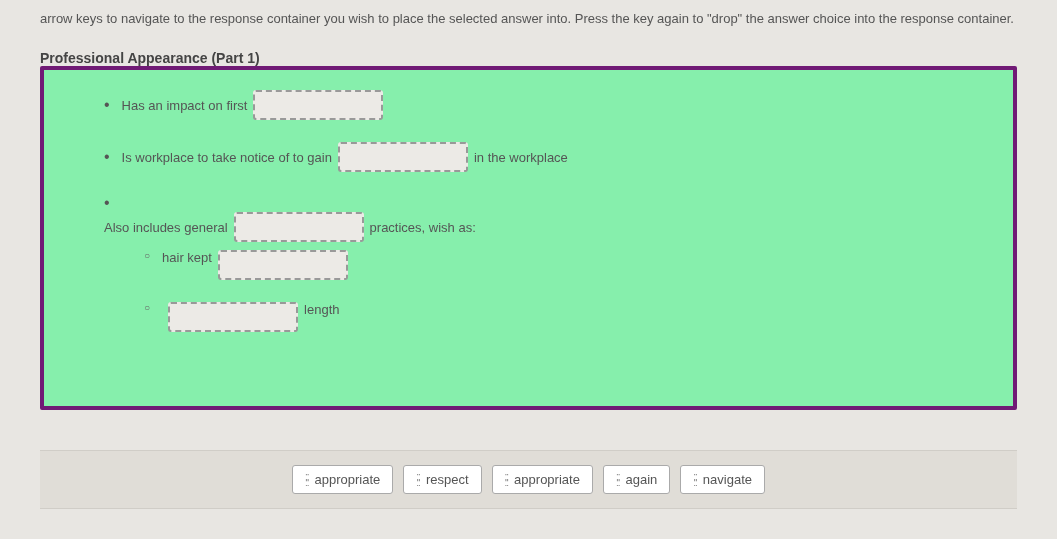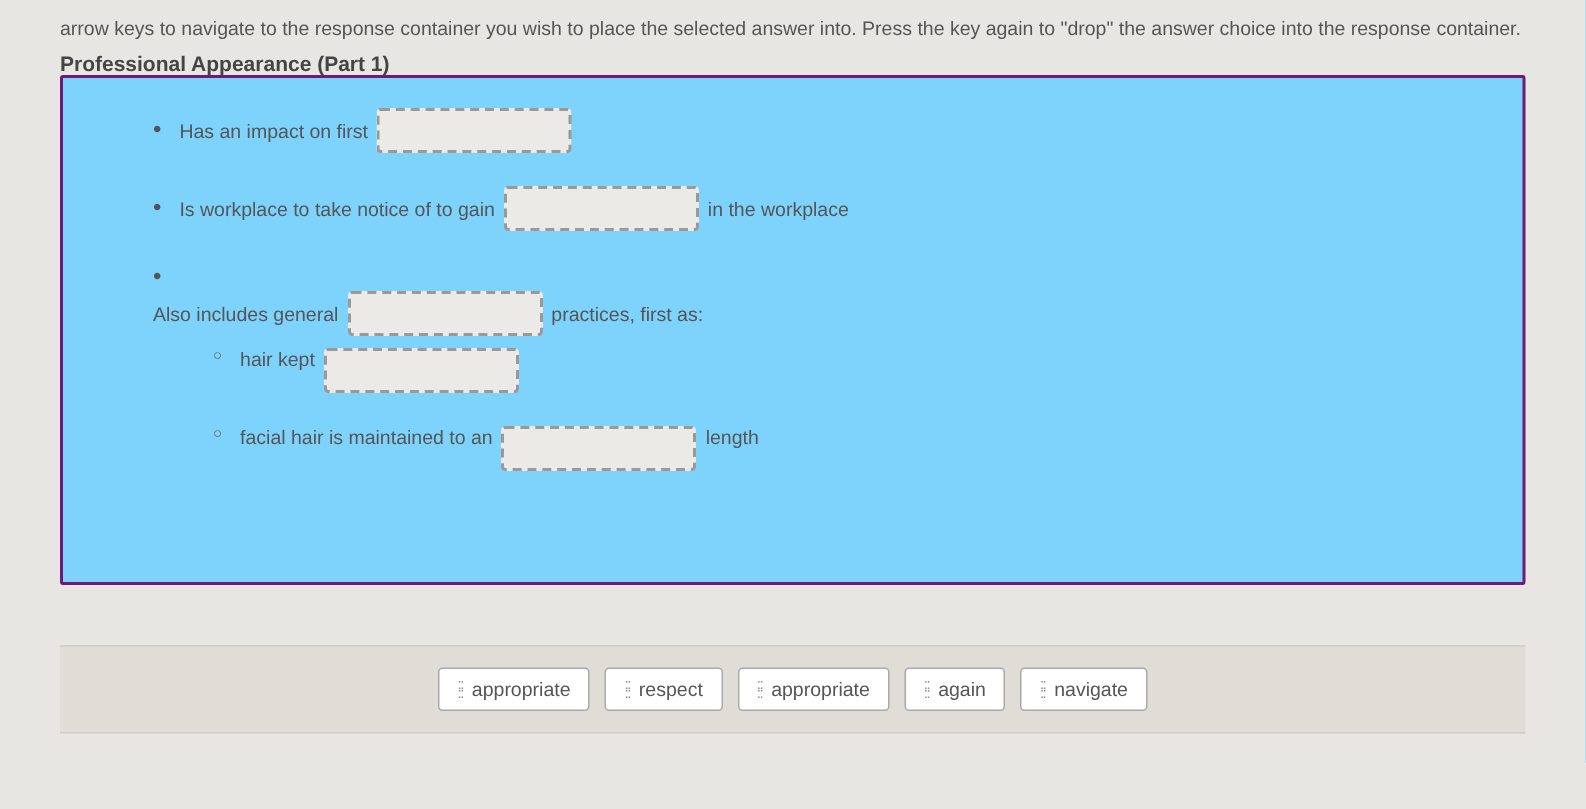--- a/index.html
+++ b/index.html
@@ -12,31 +12,31 @@
       background: #e8e6e2;
       color: #4a4a4a;
       padding: 10px 40px;
       width: 1057px;
       height: 539px;
       overflow: hidden;
     }
     .instructions {
       font-size: 13px;
       color: #555;
-      margin-bottom: 6px;
+      margin-bottom: 22px;
       line-height: 1.4;
     }
     .section-title {
       font-size: 14px;
       font-weight: bold;
       color: #444;
     }
     .content-box {
-      border: 2px solid #701a75;
-      background: #7dd3fc;
+      border: 4px solid #701a75;
+      background: #86efac;
       padding: 20px 30px 30px 60px;
       border-radius: 2px;
     }
     ul {
       list-style: none;
     }
     ul.main-list > li {
       margin-bottom: 22px;
       display: flex;
       align-items: center;
@@ -135,29 +135,28 @@
     <li>
       <span class="text-part">Is workplace to take notice of to gain</span>
       <span class="drop-zone"></span>
       <span class="text-part">in the workplace</span>
     </li>
     <li>
       <div class="li-wrapper">
         <div class="li-row">
           <span class="text-part">Also includes general</span>
           <span class="drop-zone"></span>
-          <span class="text-part">practices, first as:</span>
+          <span class="text-part">practices, wish as:</span>
         </div>
         <ul class="sub-list">
           <li>
             <span class="text-part">hair kept</span>
             <span class="drop-zone"></span>
           </li>
           <li>
-            <span class="text-part">facial hair is maintained to an</span>
             <span class="drop-zone"></span>
             <span class="text-part">length</span>
           </li>
         </ul>
       </div>
     </li>
   </ul>
 </div>
 
 <div class="answer-bank">

